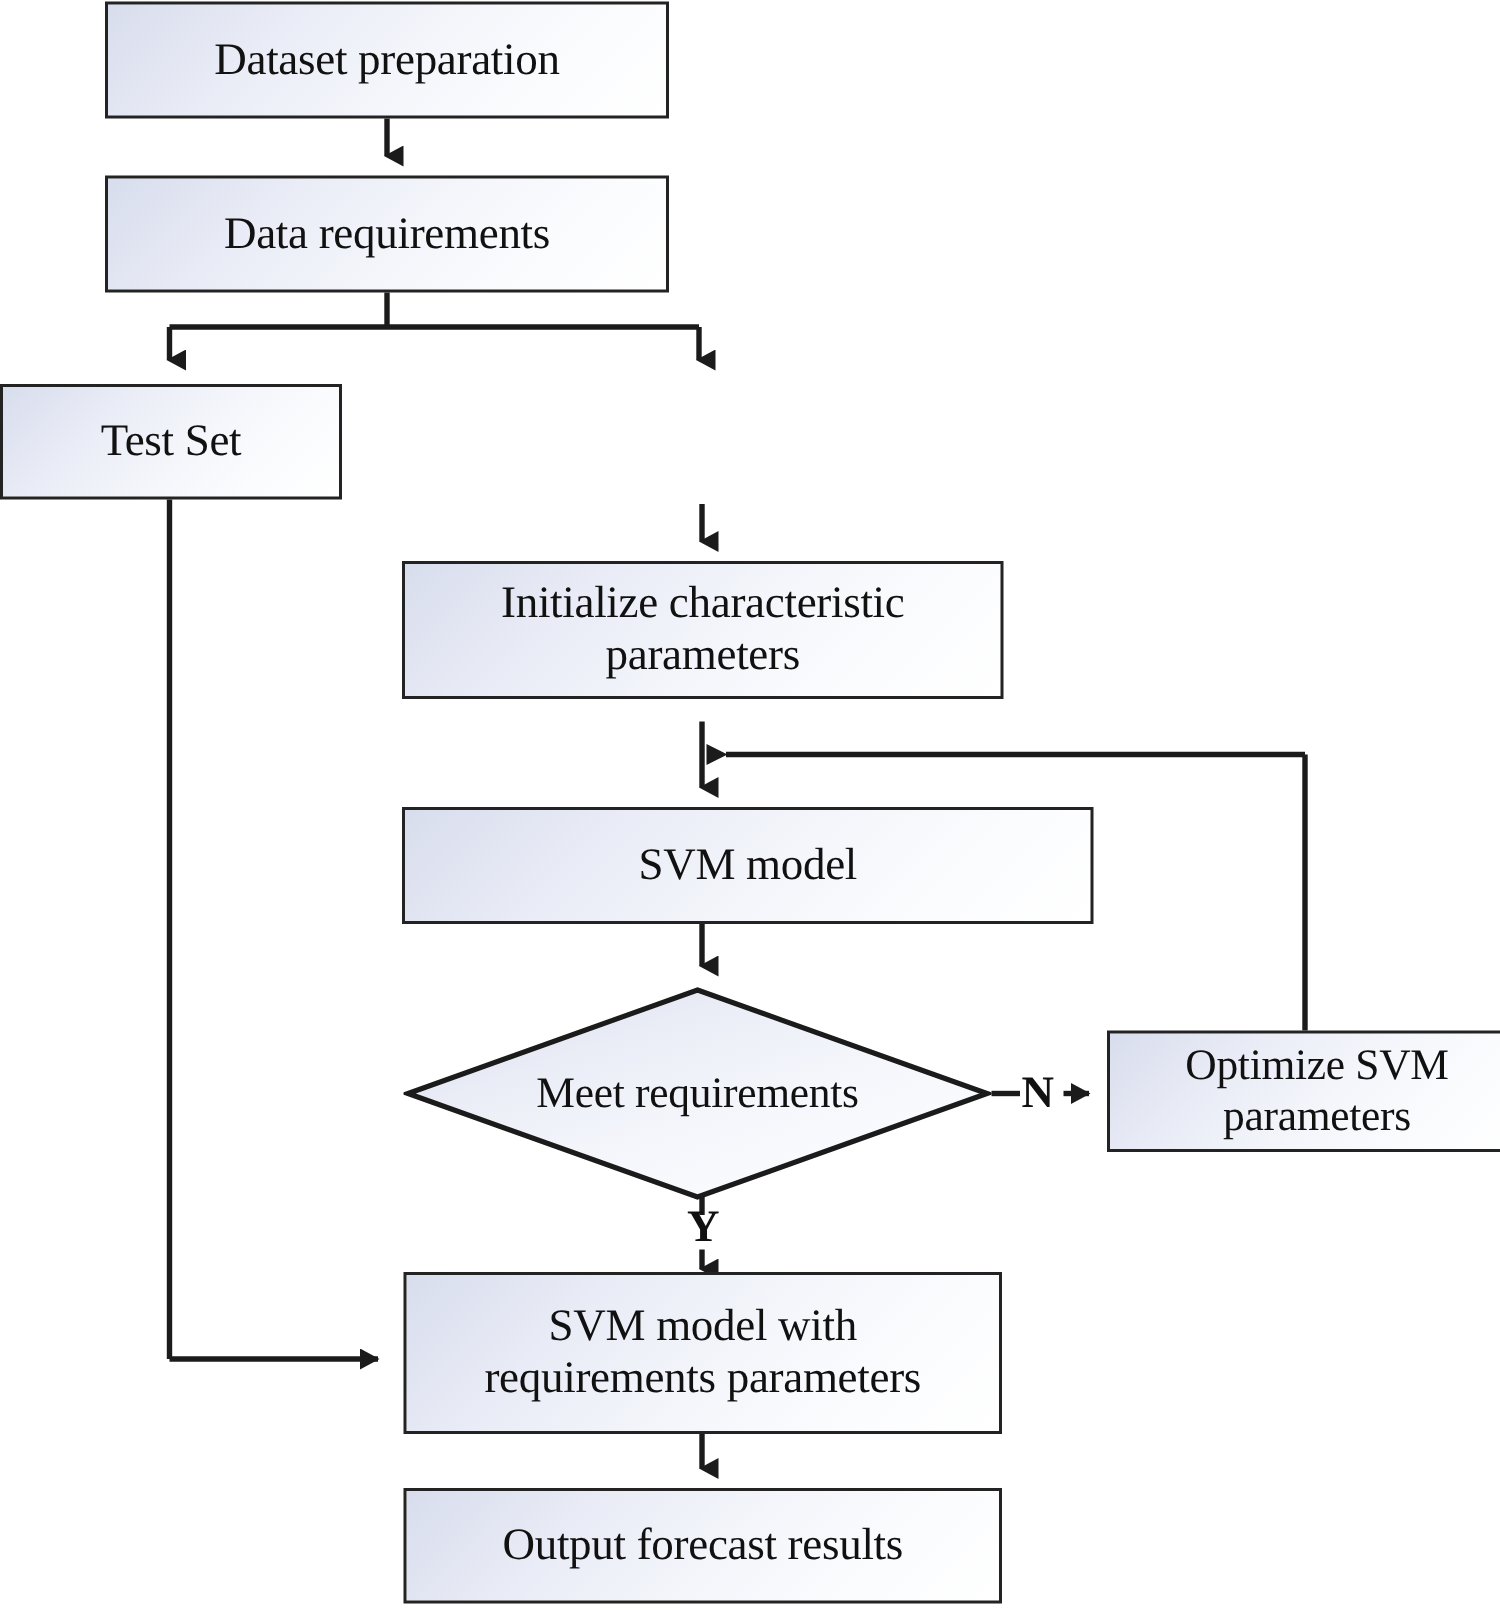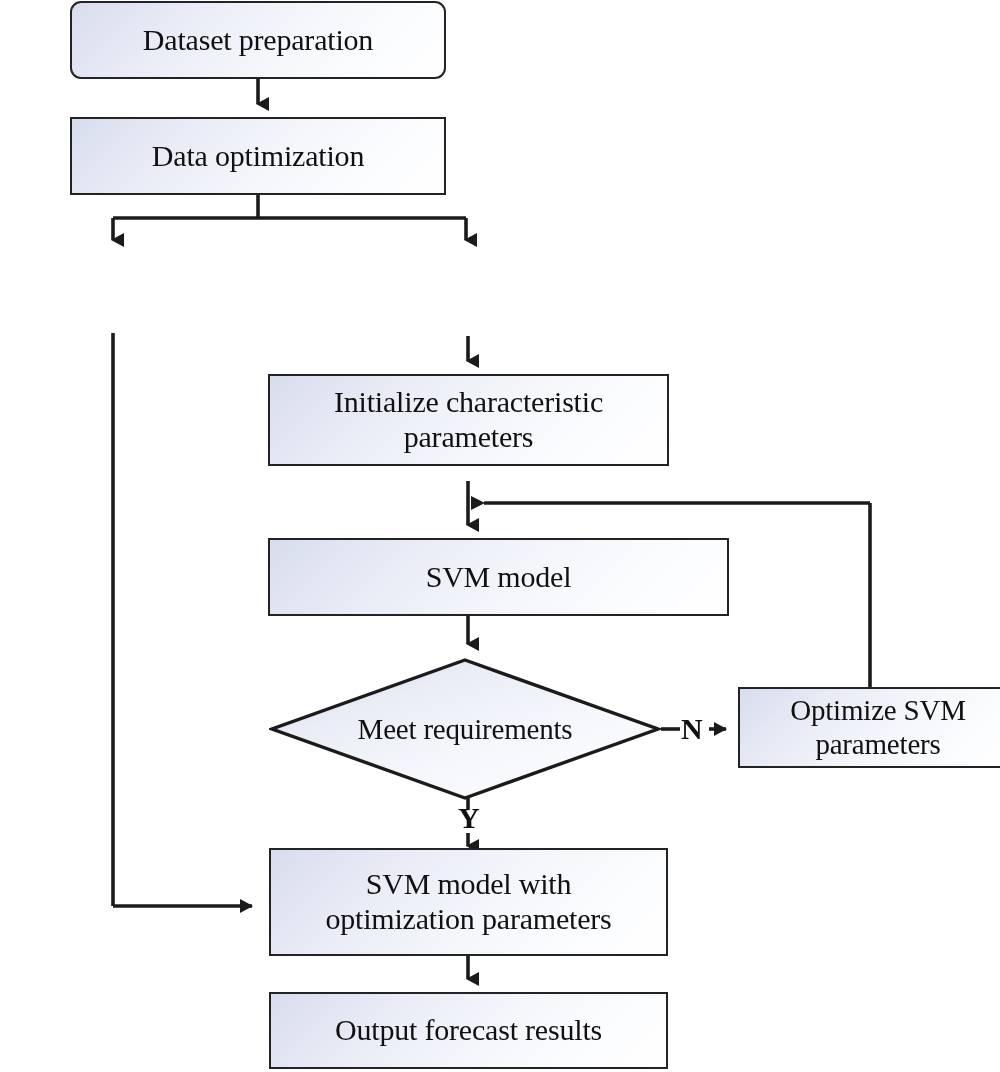--- a/index.html
+++ b/index.html
@@ -115,28 +115,31 @@
       <path d="M468,796 L468,810"></path>
       <path d="M468,833 L468,846" marker-end="url(#arrowDown)"></path>
 
       <path d="M113,333 L113,906"></path>
       <path d="M113,906 L252,906" marker-end="url(#arrowRight)"></path>
 
       <path d="M468,956 L468,979" marker-end="url(#arrowDown)"></path>
     </g>
   </svg>
 
-  <div class="node fs30" style="left:70px; top:1px; width:376px; height:78px;border-radius:11px;">
+  <div class="node fs30" style="left:70px; top:1px; width:376px; height:78px;">
     <span class="txt">Dataset preparation</span>
   </div>
 
   <div class="node fs30" style="left:70px; top:117px; width:376px; height:78px;">
-    <span class="txt">Data optimization</span>
+    <span class="txt">Data requirements</span>
   </div>
 
+  <div class="node fs30" style="left:0px; top:256px; width:228px; height:77px;">
+    <span class="txt">Test Set</span>
+  </div>
 
 
   <div class="node fs30" style="left:268px; top:374px; width:401px; height:92px;">
     <span class="txt">Initialize characteristic
 parameters</span>
   </div>
 
   <div class="node fs30" style="left:268px; top:538px; width:461px; height:78px;">
     <span class="txt">SVM model</span>
   </div>
@@ -160,20 +163,20 @@
 
   <div class="edge-label fs30" style="left:458px; top:803px;">Y</div>
 
   <div class="node fs29" style="left:738px; top:687px; width:280px; height:81px;">
     <span class="txt">Optimize SVM
 parameters</span>
   </div>
 
   <div class="node fs30" style="left:269px; top:848px; width:399px; height:108px;">
     <span class="txt">SVM model with
-optimization parameters</span>
+requirements parameters</span>
   </div>
 
   <div class="node fs30" style="left:269px; top:992px; width:399px; height:77px;font-family:Liberation Serif, serif;">
     <span class="txt">Output forecast results</span>
   </div>
 
 </div>
 
 </body></html>

